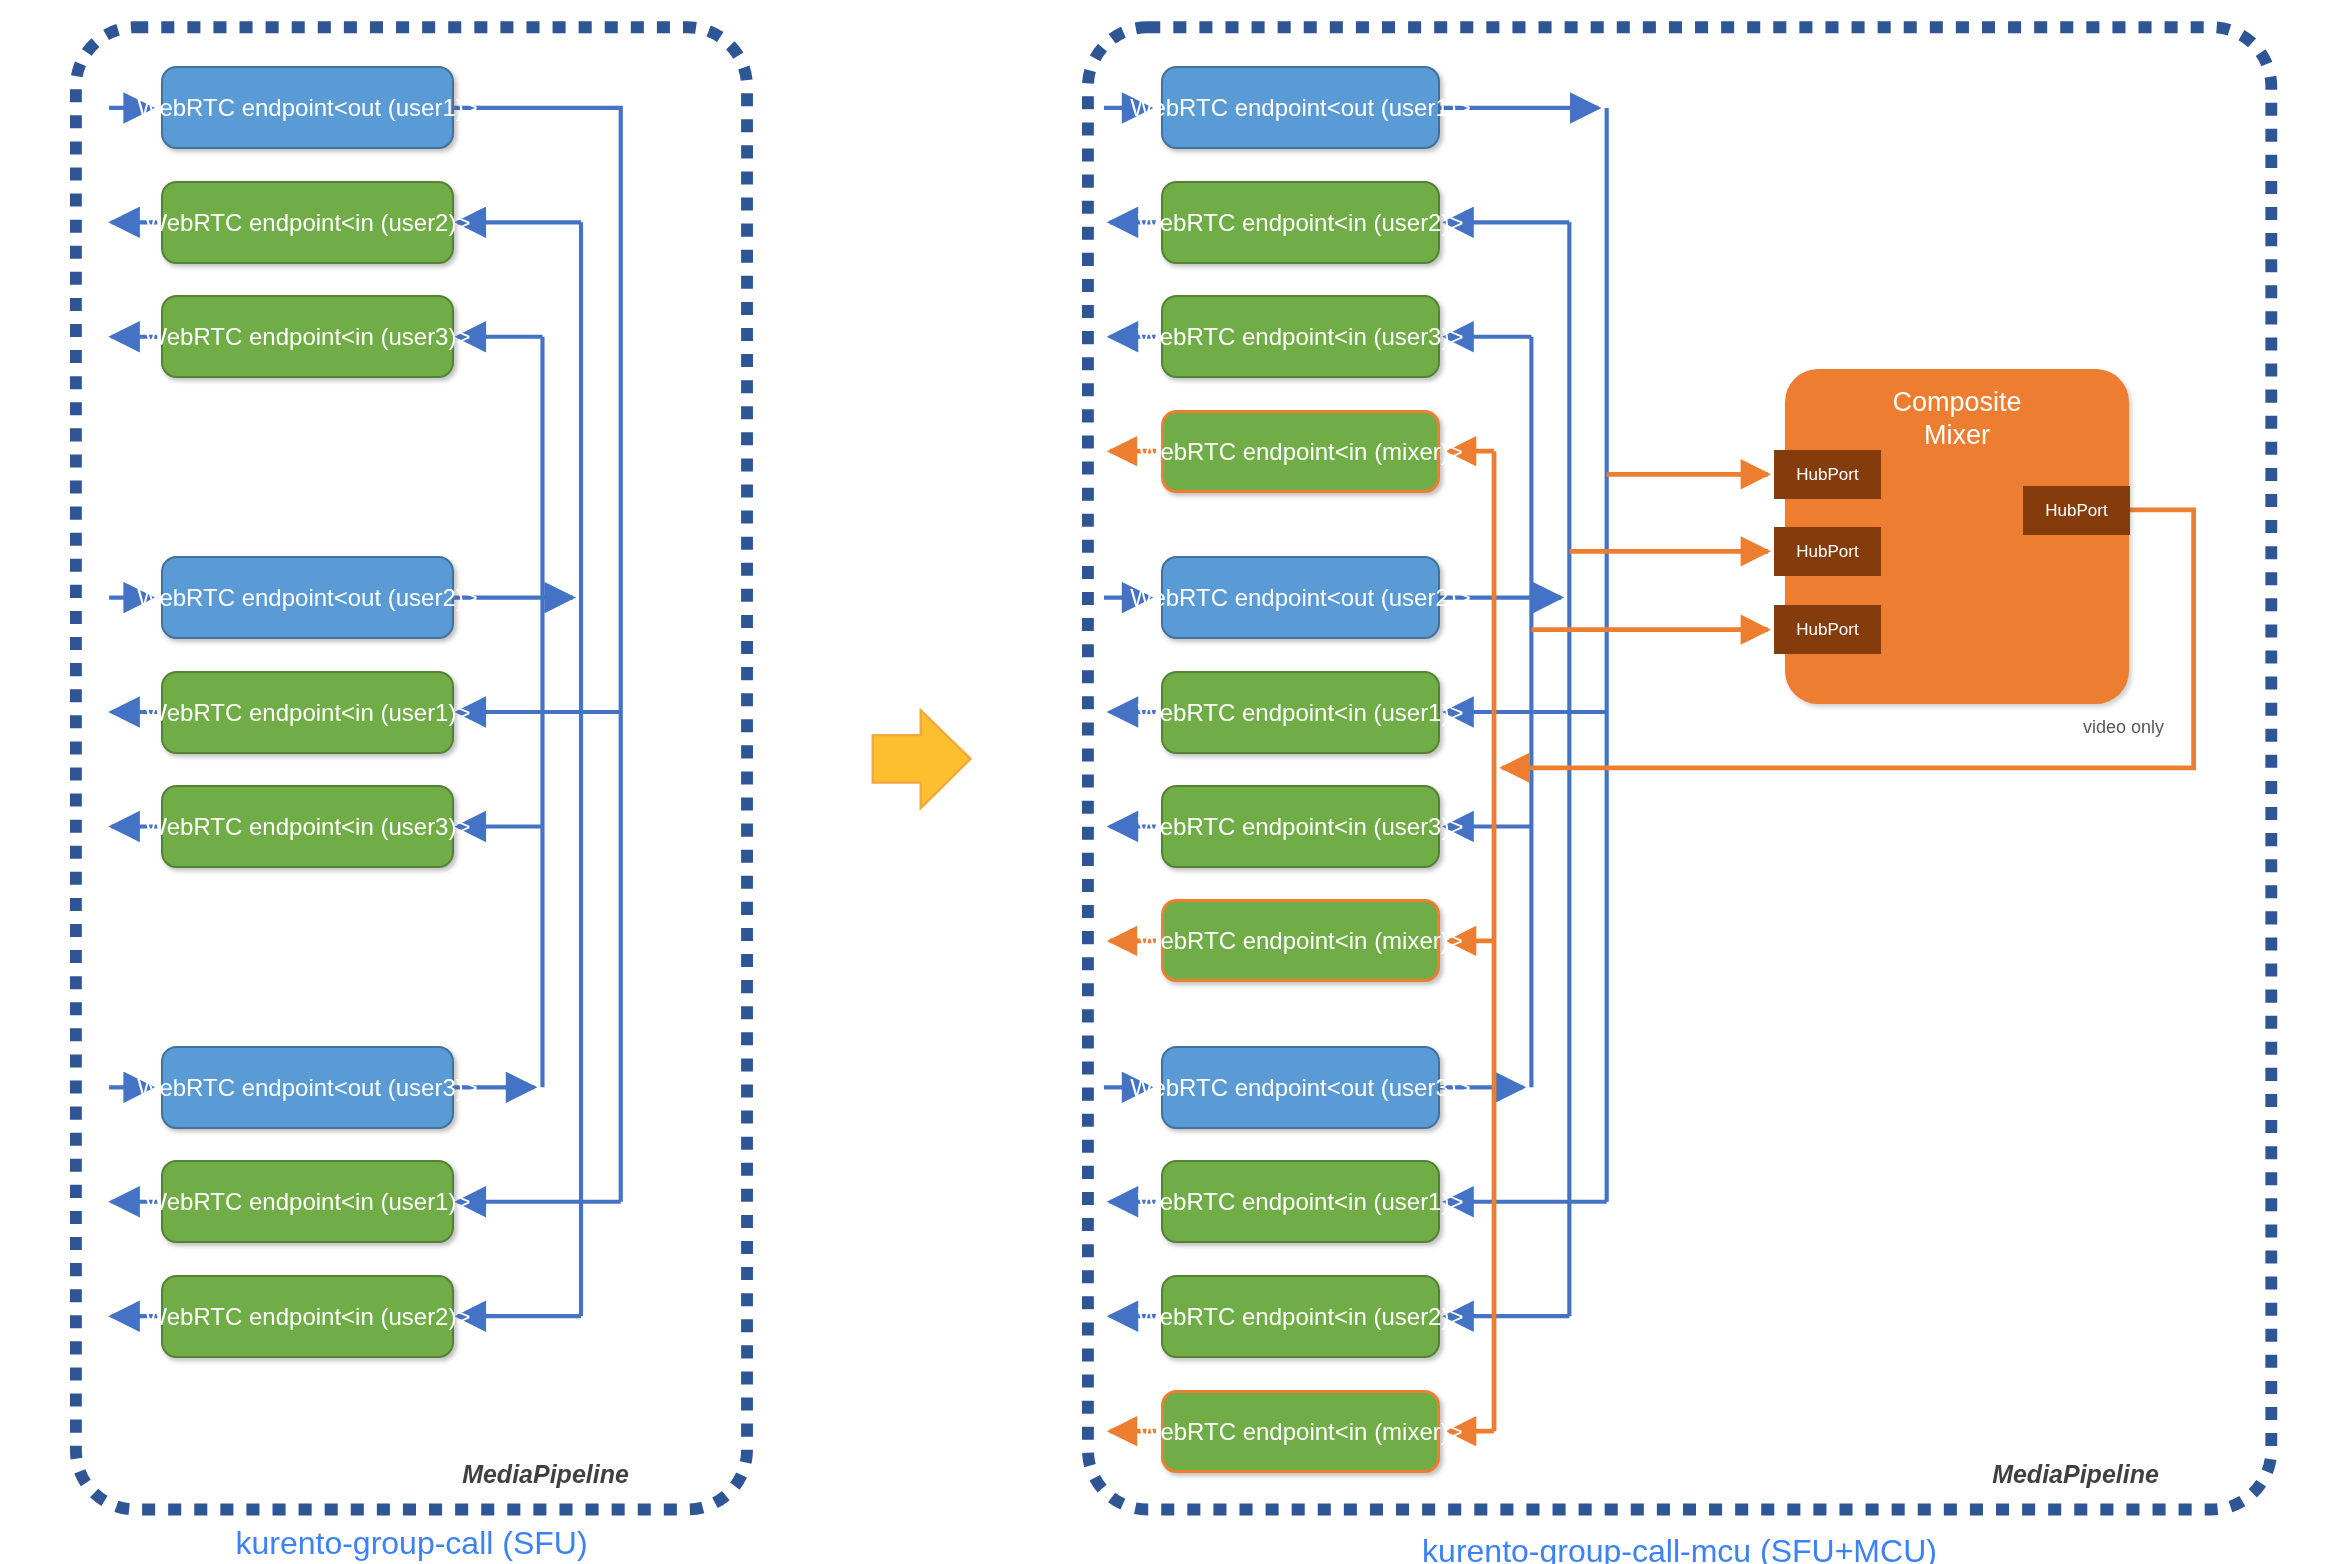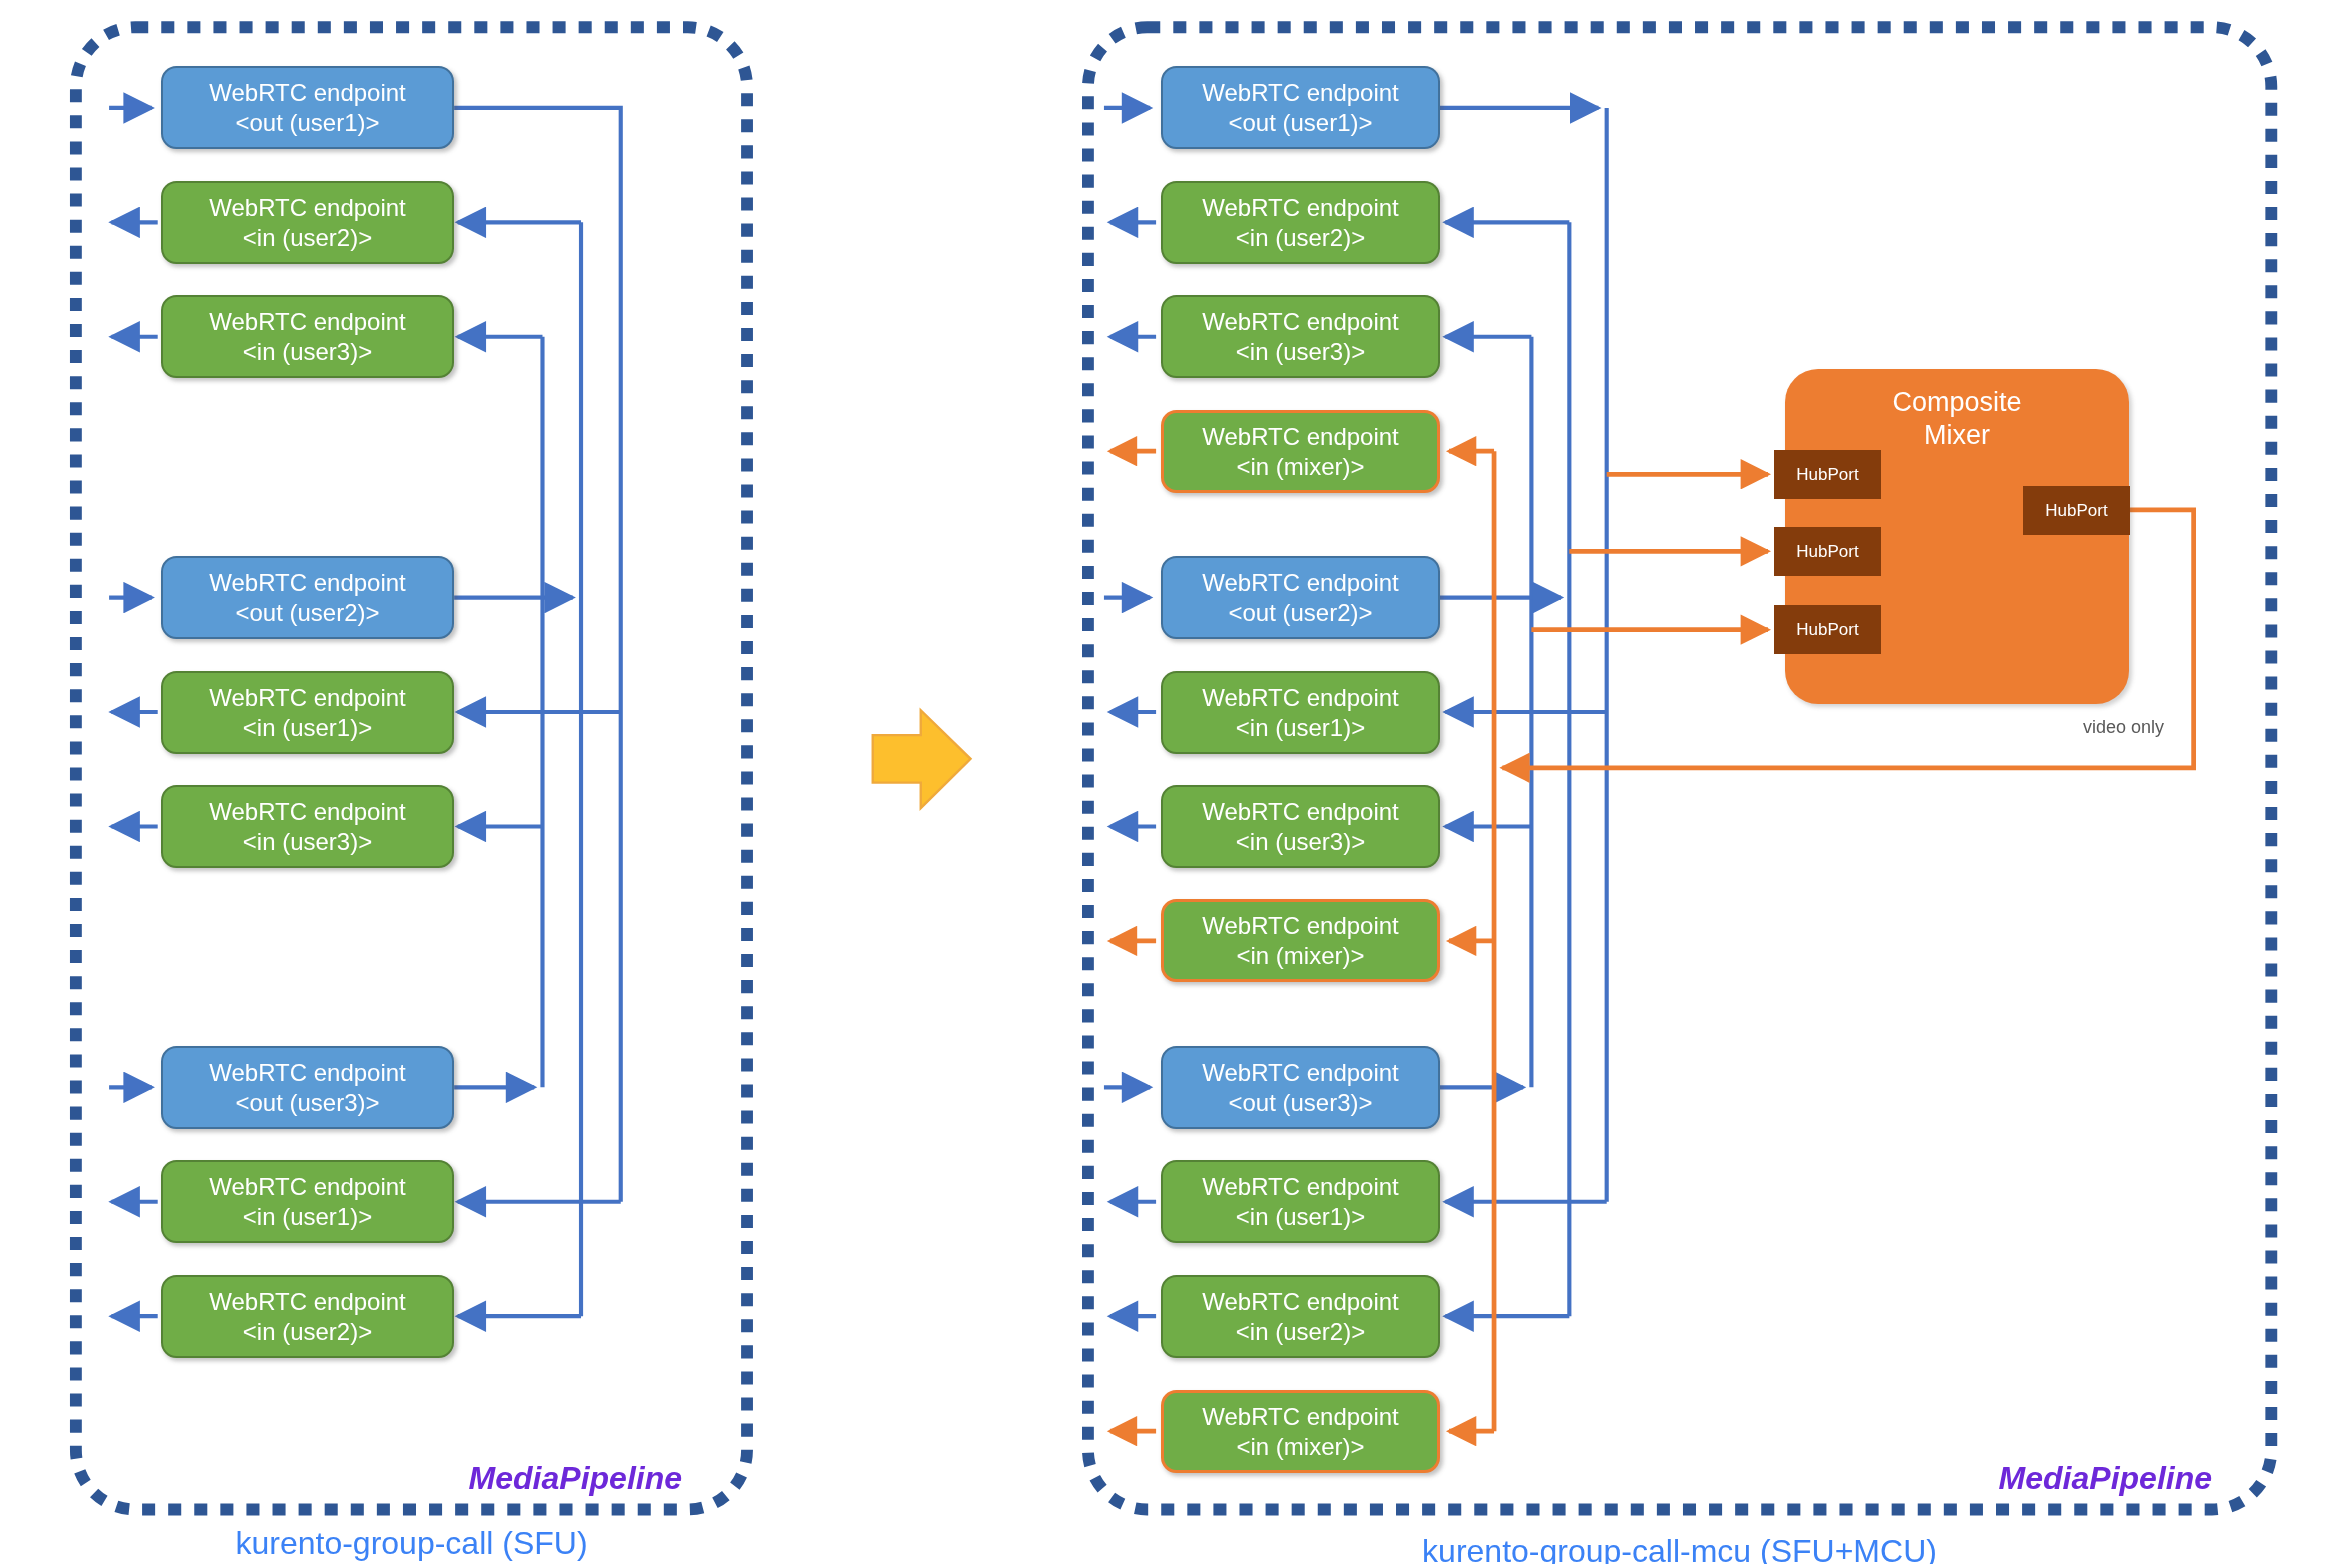--- a/index.html
+++ b/index.html
@@ -18,21 +18,21 @@
   #wires {
     position: absolute;
     left: 0; top: 0;
     width: 2330px; height: 1564px;
   }
   .node {
     position: absolute;
     box-sizing: border-box;
     border-radius: 15.4px;
     display: flex;
-    flex-direction: column;
+    flex-direction: row;
     align-items: center;
     justify-content: center;
     color: #ffffff;
     font-size: 24px;
     line-height: 1.22;
     text-align: center;
     box-shadow: 2.4px 3px 4.2px rgba(80,80,80,0.35);
     white-space: nowrap;
   }
   .node.out {
@@ -71,23 +71,23 @@
     color: #ffffff;
     font-size: 17px;
     display: flex;
     align-items: center;
     justify-content: center;
     white-space: nowrap;
   }
   .watermark {
     position: absolute;
     width: 273px;
-    text-align: right;
-    color: #6d28d9;
-    font-size: 32px;
+    text-align: center;
+    color: #404040;
+    font-size: 25px;
     font-weight: bold;
     font-style: italic;
   }
   .caption {
     position: absolute;
     text-align: center;
     color: #3b82f6;
     font-size: 32px;
     white-space: nowrap;
   }

